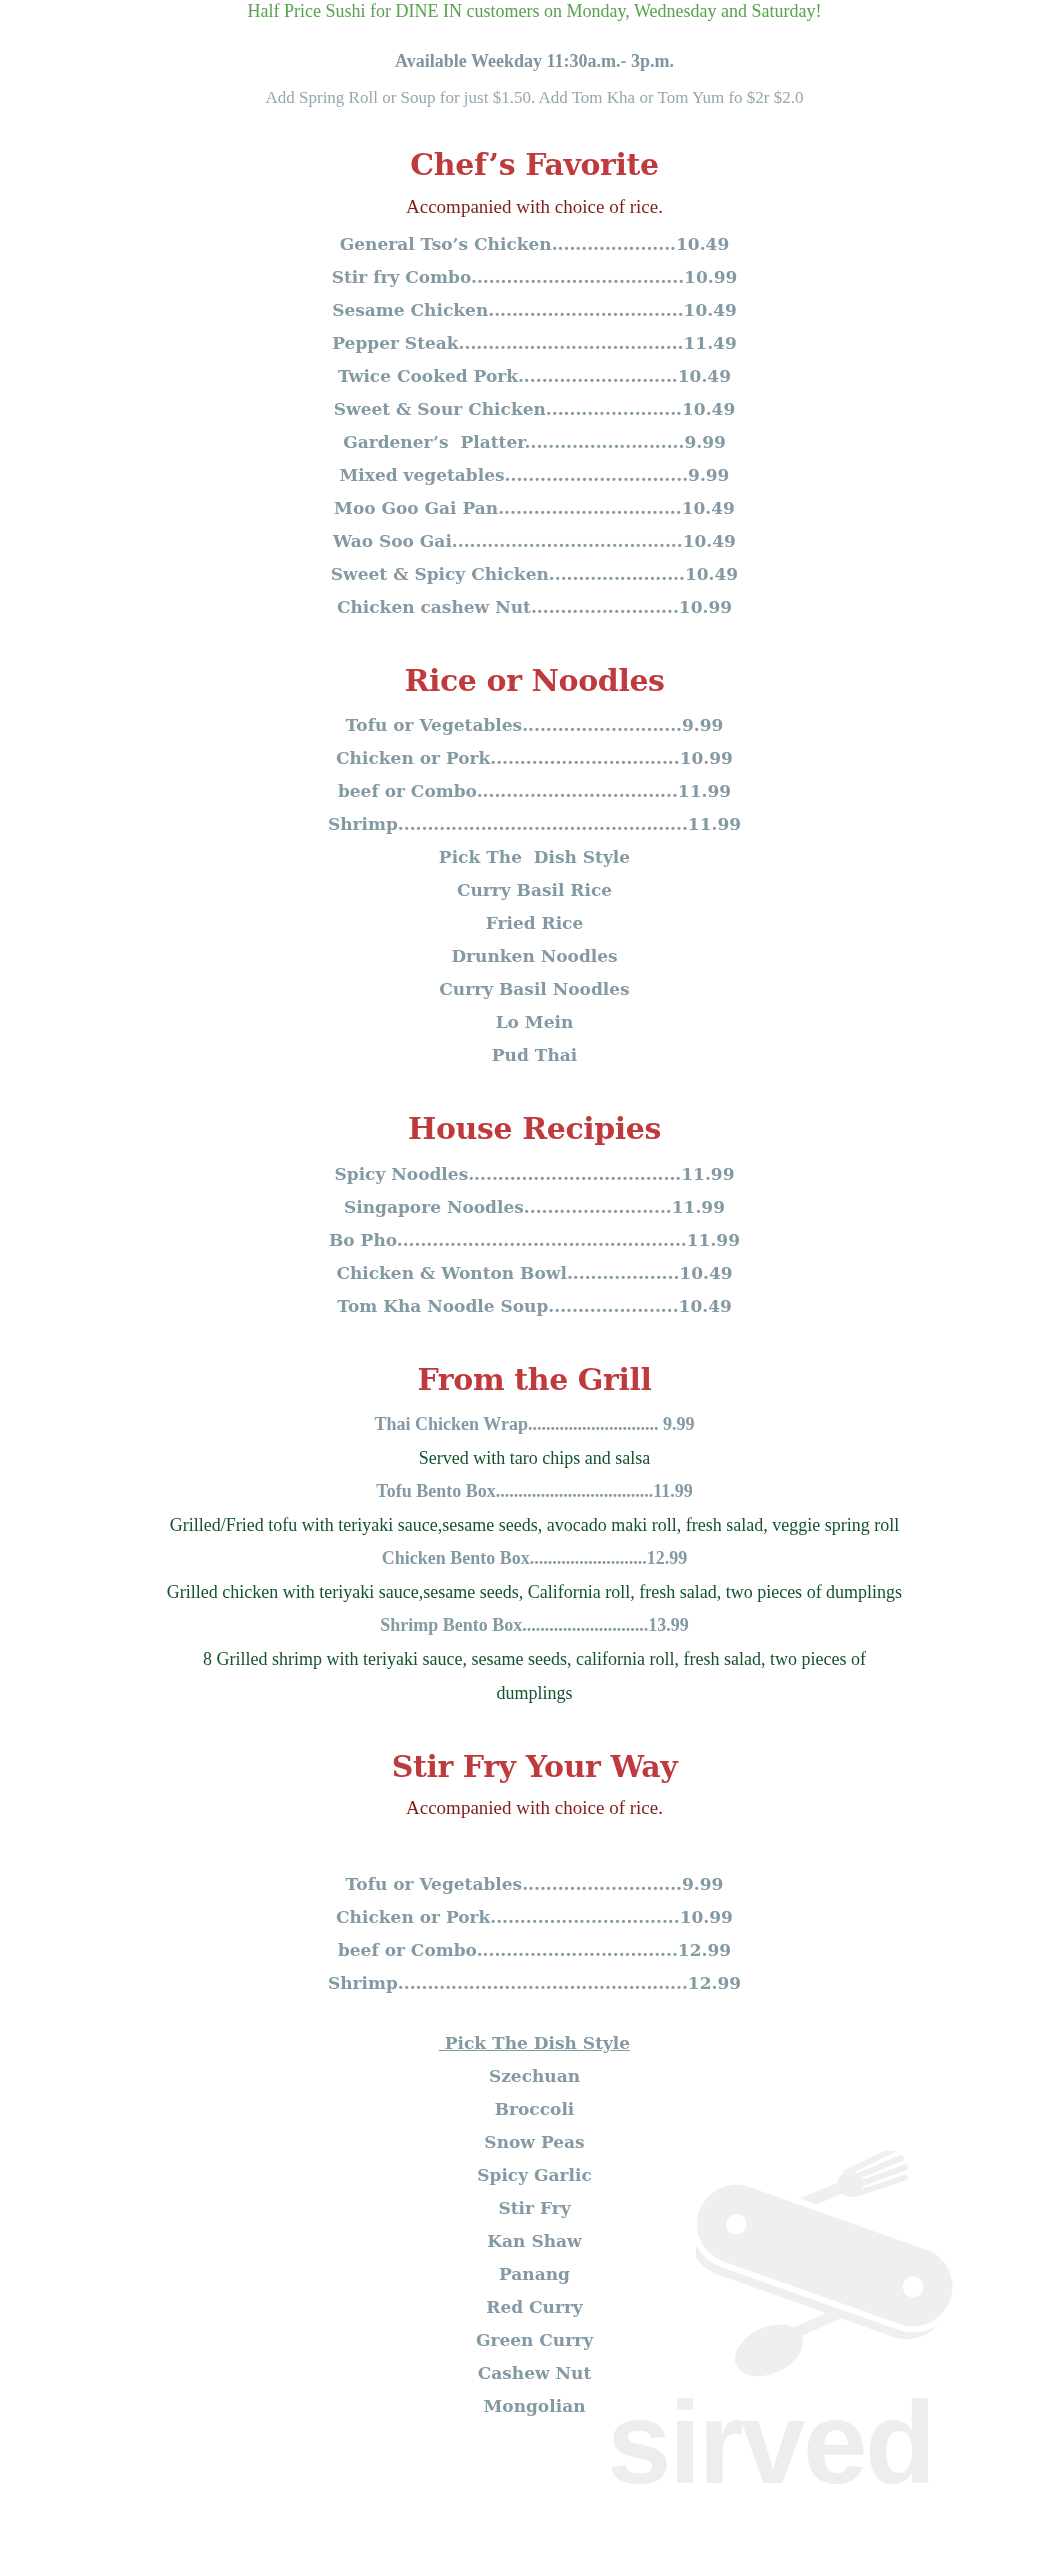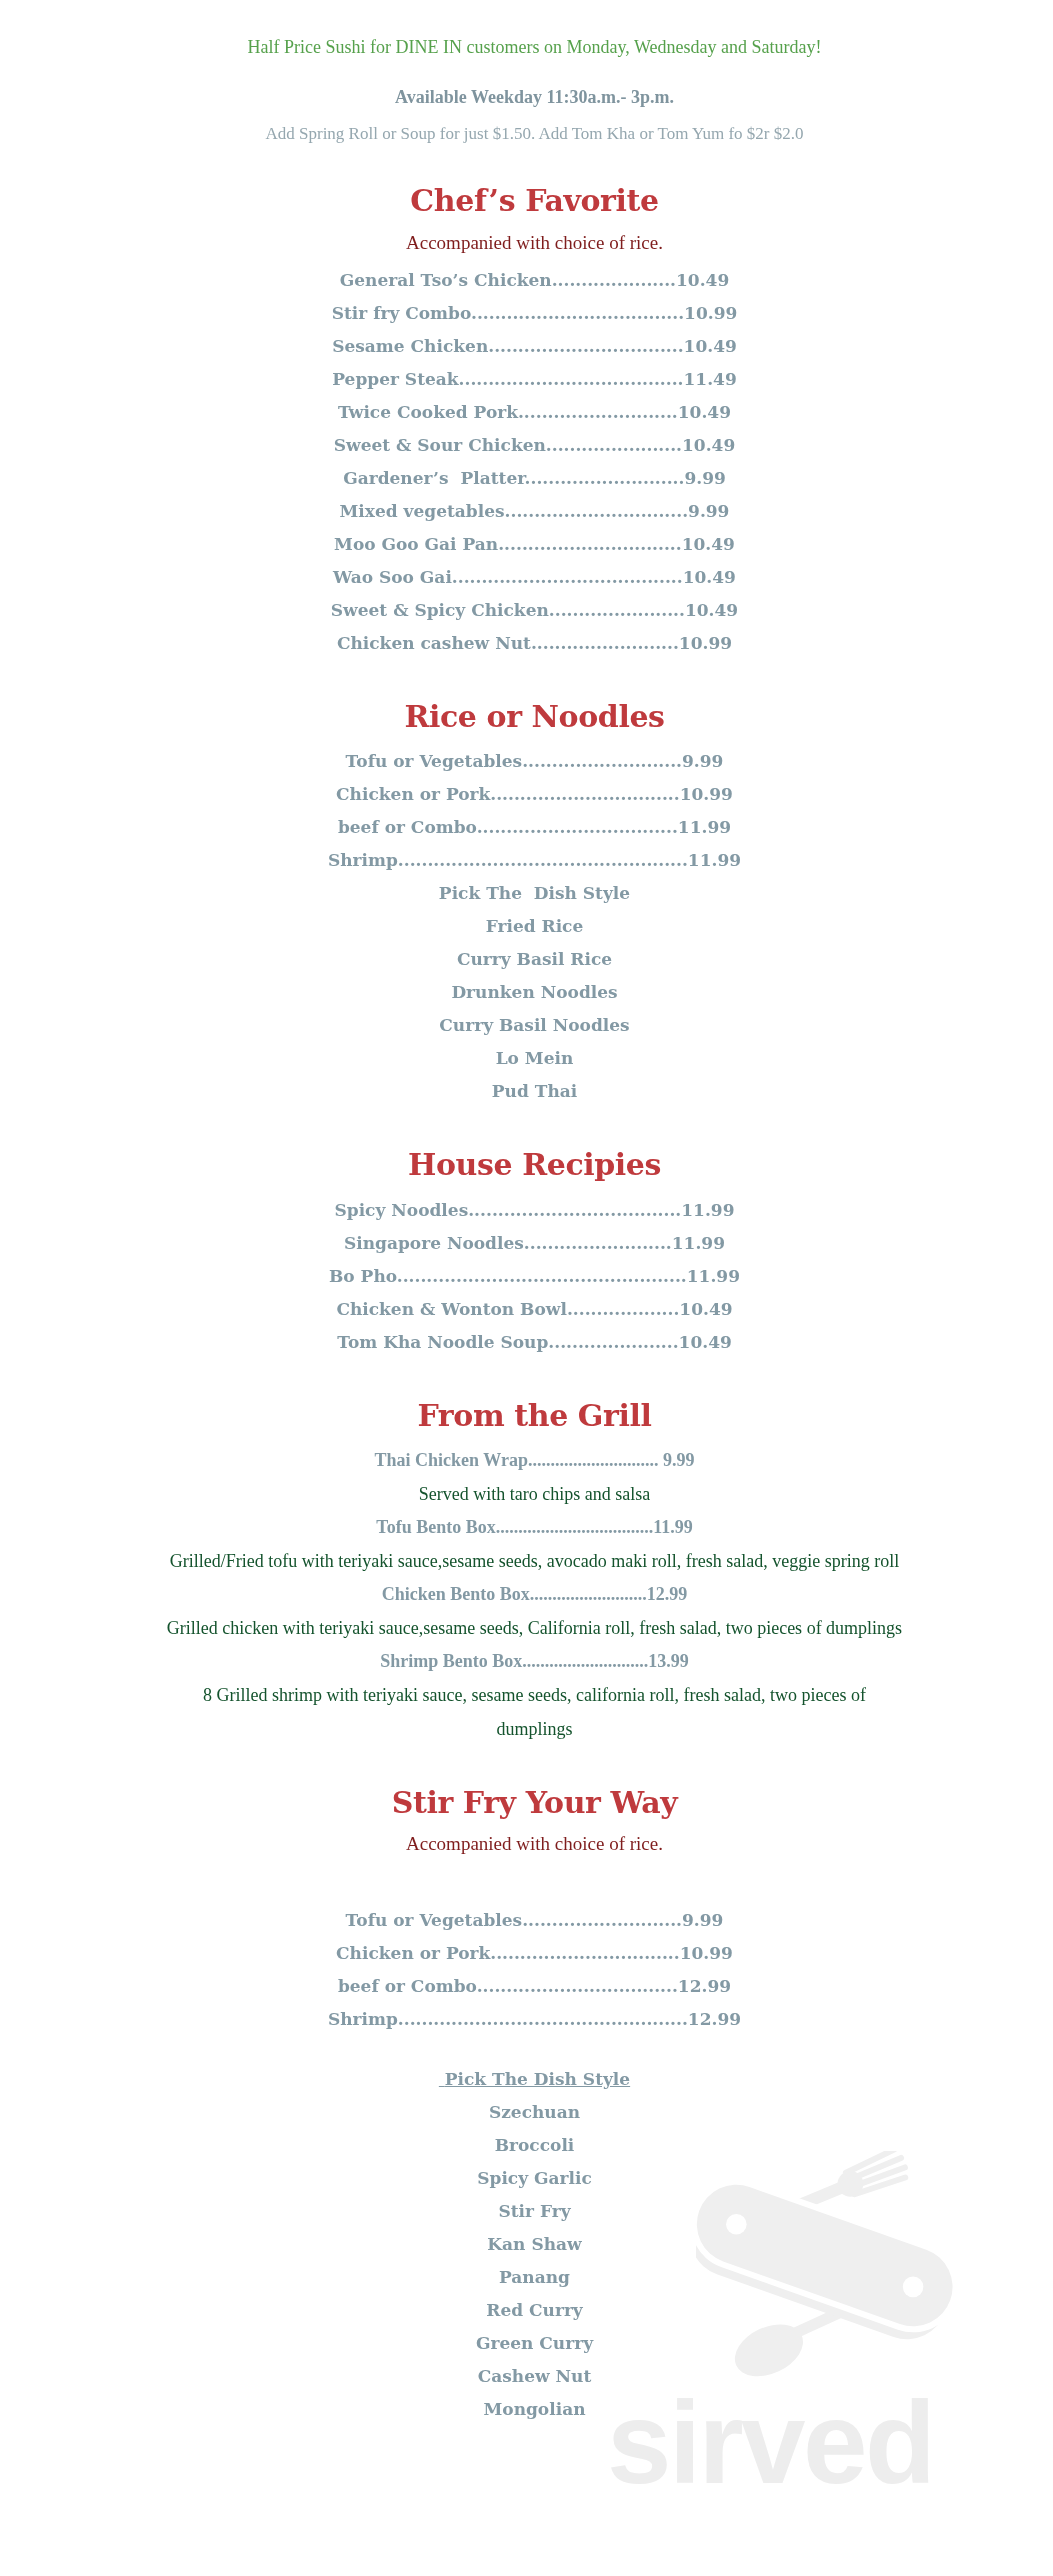--- a/index.html
+++ b/index.html
@@ -1,18 +1,18 @@
 <!DOCTYPE html>
 <html style="font-size:13.7px"><head>
 <meta charset="utf-8">
 <style>
   html,body{margin:0;padding:0;background:#fff;}
   body{width:1053px;height:2576px;position:relative;overflow:hidden;
        font-family:"Liberation Serif",serif;}
-  .page{position:absolute;inset:0;text-align:center;padding-top:36px;box-sizing:border-box;margin-left:16px;}
+  .page{position:absolute;inset:0;text-align:center;box-sizing:border-box;margin-left:16px;}
 
   .promo{font-size:18px;color:#56a14c;margin:0 0 29px;line-height:22px;}
   .avail{font-size:18px;font-weight:bold;color:#7f949e;margin:0 0 16.3px;}
   .addons{font-size:17px;color:#95a7af;margin:0;}
 
   h2.section-title{font-family:"DejaVu Serif",serif;font-weight:bold;font-size:30px;
       color:#bf3a3d;margin:39px 0 10.3px;line-height:36px;letter-spacing:-0.4px;}
   .section-subtitle{font-size:19px;color:#7f1d1d;margin:0 0 8.6px;line-height:26px;}
 
   .mi{font-family:"DejaVu Serif",serif;font-weight:bold;font-size:17px;color:#8399a4;
@@ -56,22 +56,22 @@
         <p class="mi">Sweet &amp; Spicy Chicken.......................10.49</p>
         <p class="mi">Chicken cashew Nut.........................10.99</p>
       </section>
       <section class="menu-section">
         <h2 class="section-title">Rice or Noodles</h2>
         <p class="mi">Tofu or Vegetables...........................9.99</p>
         <p class="mi">Chicken or Pork................................10.99</p>
         <p class="mi">beef or Combo..................................11.99</p>
         <p class="mi">Shrimp.................................................11.99</p>
         <p class="mi">Pick The  Dish Style</p>
+        <p class="mi">Curry Basil Rice</p>
         <p class="mi">Fried Rice</p>
-        <p class="mi">Curry Basil Rice</p>
         <p class="mi">Drunken Noodles</p>
         <p class="mi">Curry Basil Noodles</p>
         <p class="mi">Lo Mein</p>
         <p class="mi">Pud Thai</p>
       </section>
       <section class="menu-section">
         <h2 class="section-title">House Recipies</h2>
         <p class="mi">Spicy Noodles....................................11.99</p>
         <p class="mi">Singapore Noodles.........................11.99</p>
         <p class="mi">Bo Pho.................................................11.99</p>
@@ -95,20 +95,21 @@
         <p class="section-subtitle">Accompanied with choice of rice.</p>
         <div class="spacer" style="height: 38px;"></div>
         <p class="mi">Tofu or Vegetables...........................9.99</p>
         <p class="mi">Chicken or Pork................................10.99</p>
         <p class="mi">beef or Combo..................................12.99</p>
         <p class="mi">Shrimp.................................................12.99</p>
         <div class="spacer" style="height: 27.5px;"></div>
         <p class="mi link-item"><span class="u"> Pick The Dish Style</span></p>
         <p class="mi">Szechuan</p>
         <p class="mi">Broccoli</p>
+        <p class="mi">Snow Peas</p>
         <p class="mi">Spicy Garlic</p>
         <p class="mi">Stir Fry</p>
         <p class="mi">Kan Shaw</p>
         <p class="mi">Panang</p>
         <p class="mi">Red Curry</p>
         <p class="mi">Green Curry</p>
         <p class="mi">Cashew Nut</p>
         <p class="mi">Mongolian</p>
       </section>
     </div>

